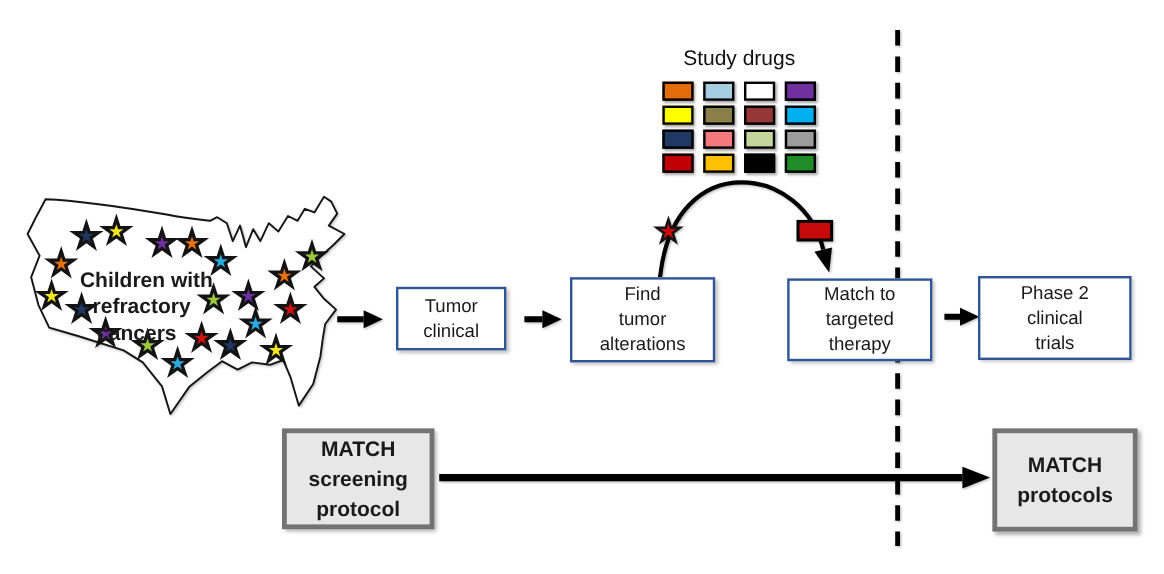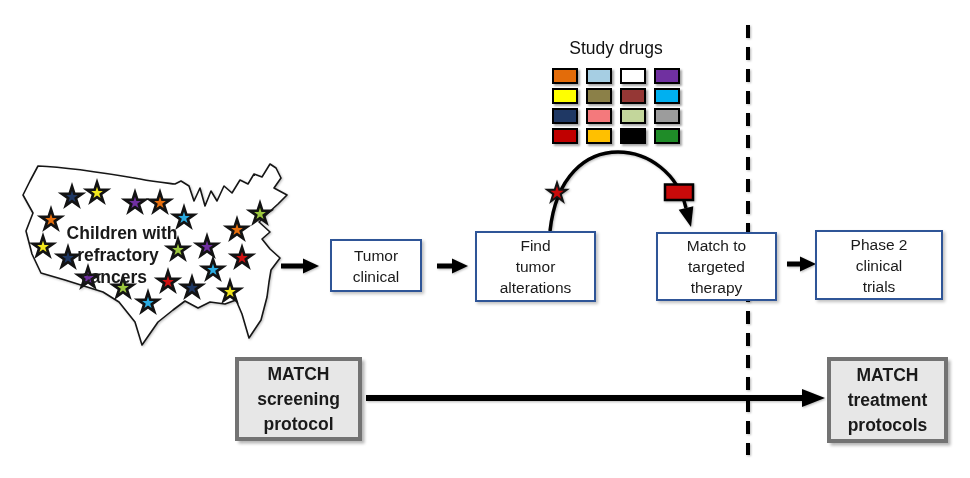--- a/index.html
+++ b/index.html
@@ -245,15 +245,14 @@
 </div>
 
 <div class="proto-box" style="left:235px; top:357px; width:127px; height:84px;">
   <div>MATCH</div>
   <div>screening</div>
   <div>protocol</div>
 </div>
 
 <div class="proto-box" style="left:827px; top:357px; width:121px; height:86px;">
   <div>MATCH</div>
-  <div>treatment</div>
   <div>protocols</div>
 </div>
 
 </body></html>

